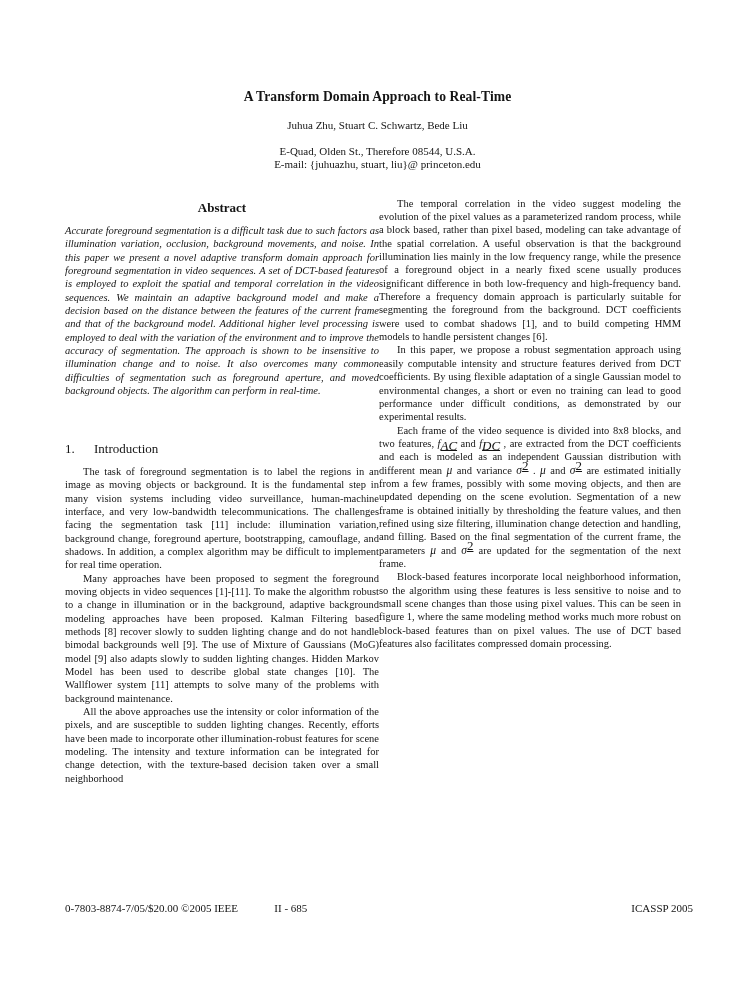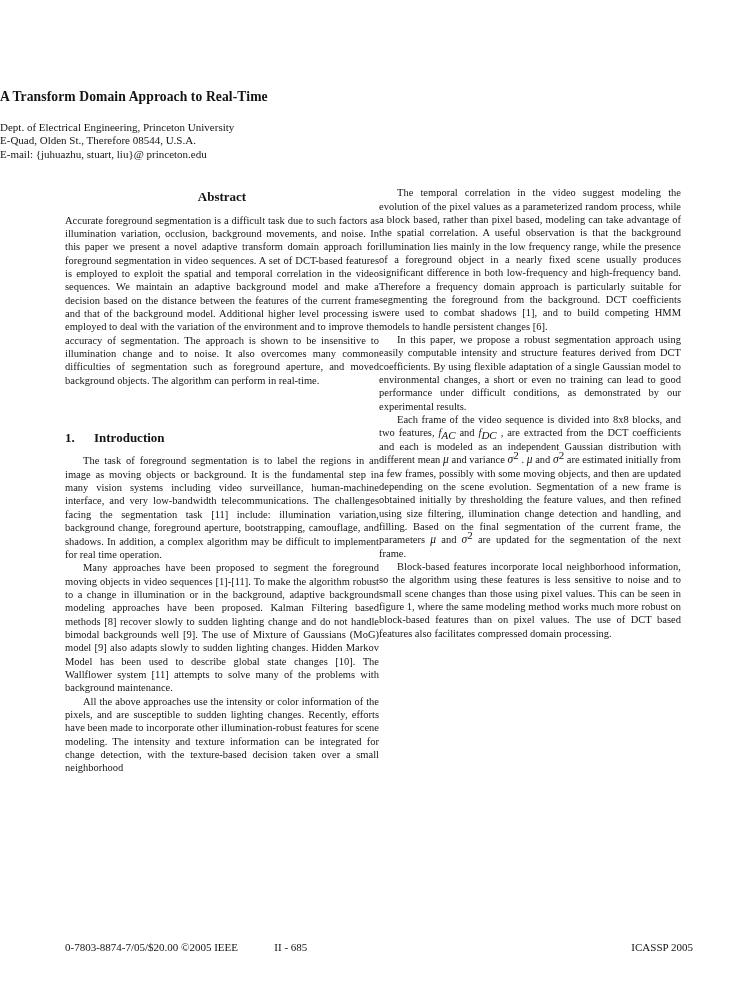--- a/index.html
+++ b/index.html
@@ -6,21 +6,21 @@
   .page {
     position: relative;
     width: 755px;
     height: 1000px;
     margin: 0 auto;
     background: #ffffff;
     font-family: "Liberation Serif", serif;
     color: #141414;
     overflow: hidden;
   }
-  .paper-header { padding-top: 87px; }
+  .paper-header { text-align: center; padding-top: 87px; }
   .paper-title {
     font-weight: bold;
     font-size: 13.6px;
     line-height: 19.5px;
     letter-spacing: 0.1px;
   }
   .paper-authors { font-size: 11px; margin-top: 12px; }
   .paper-affiliation { font-size: 11px; line-height: 13.6px; margin-top: 14px; }
 
   .columns {
@@ -39,61 +39,61 @@
 
   p.para { margin: 0; }
   p.indent { text-indent: 18px; }
 
   .abstract-heading {
     font-size: 13px;
     font-weight: bold;
     text-align: center;
     margin: 4px 0 10px 0;
   }
-  .abstract-body { }
+  .abstract-body { font-style: italic; }
 
   .section-heading {
     font-size: 13px;
-    font-weight: bold;
+    font-weight: normal;
     text-align: left;
     margin: 0 0 10px 0;
     text-indent: 0;
   }
   .section-heading .sec-num { display: inline-block; width: 29px; }
   .intro-heading  { margin-top: 44px; }
   .method-heading { margin-top: 17px; margin-bottom: 9px; }
 
-  sub, sup { font-size: 11px; line-height: 0; }
+  sub, sup { font-size: 13px; line-height: 0; text-decoration: underline; }
   sub { vertical-align: -2.5px; }
   sup { vertical-align: 4px; }
   .g { font-size: 11.5px; font-style: italic; }
 
   .paper-footer {
     position: absolute;
     left: 65px;
     right: 62px;
-    top: 941px;
+    top: 902px;
     display: flex;
     font-size: 11px;
   }
   .footer-left   { flex: 1; text-align: left; }
   .footer-center { flex: 1; }
   .footer-right  { flex: 1; text-align: right; }
 </style>
 </head>
 <body>
 
 <div class="page">
 
   <div class="paper-header">
     <div class="paper-title">
       <div>A Transform Domain Approach to Real-Time</div>
     </div>
+    <div class="paper-authors">Juhua Zhu, Stuart C. Schwartz, Bede Liu</div>
     <div class="paper-affiliation">
-      <div>Dept. of Electrical Engineering, Princeton University</div>
       <div>E-Quad, Olden St., Therefore 08544, U.S.A.</div>
       <div>E-mail: {juhuazhu, stuart, liu}@ princeton.edu</div>
     </div>
   </div>
 
   <div class="columns">
 
     <div class="col col-left">
       <h2 class="abstract-heading">Abstract</h2>
       <p class="para abstract-body">Accurate foreground segmentation is a difficult task due to such factors as illumination variation, occlusion, background movements, and noise. In this paper we present a novel adaptive transform domain approach for foreground segmentation in video sequences. A set of DCT-based features is employed to exploit the spatial and temporal correlation in the video sequences. We maintain an adaptive background model and make a decision based on the distance between the features of the current frame and that of the background model. Additional higher level processing is employed to deal with the variation of the environment and to improve the accuracy of segmentation. The approach is shown to be insensitive to illumination change and to noise. It also overcomes many common difficulties of segmentation such as foreground aperture, and moved background objects. The algorithm can perform in real-time.</p>

